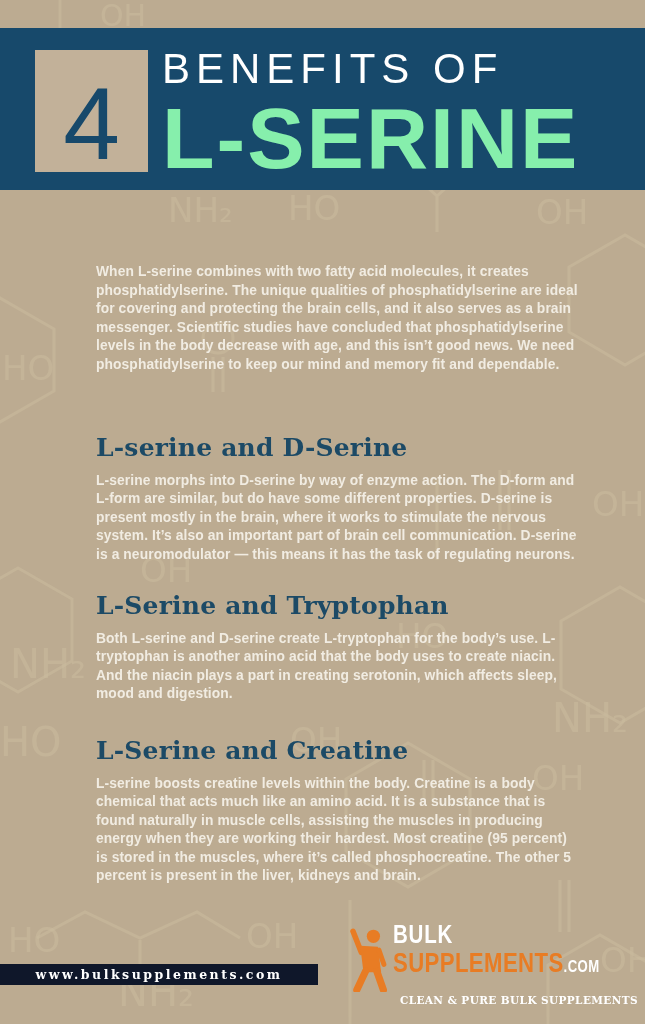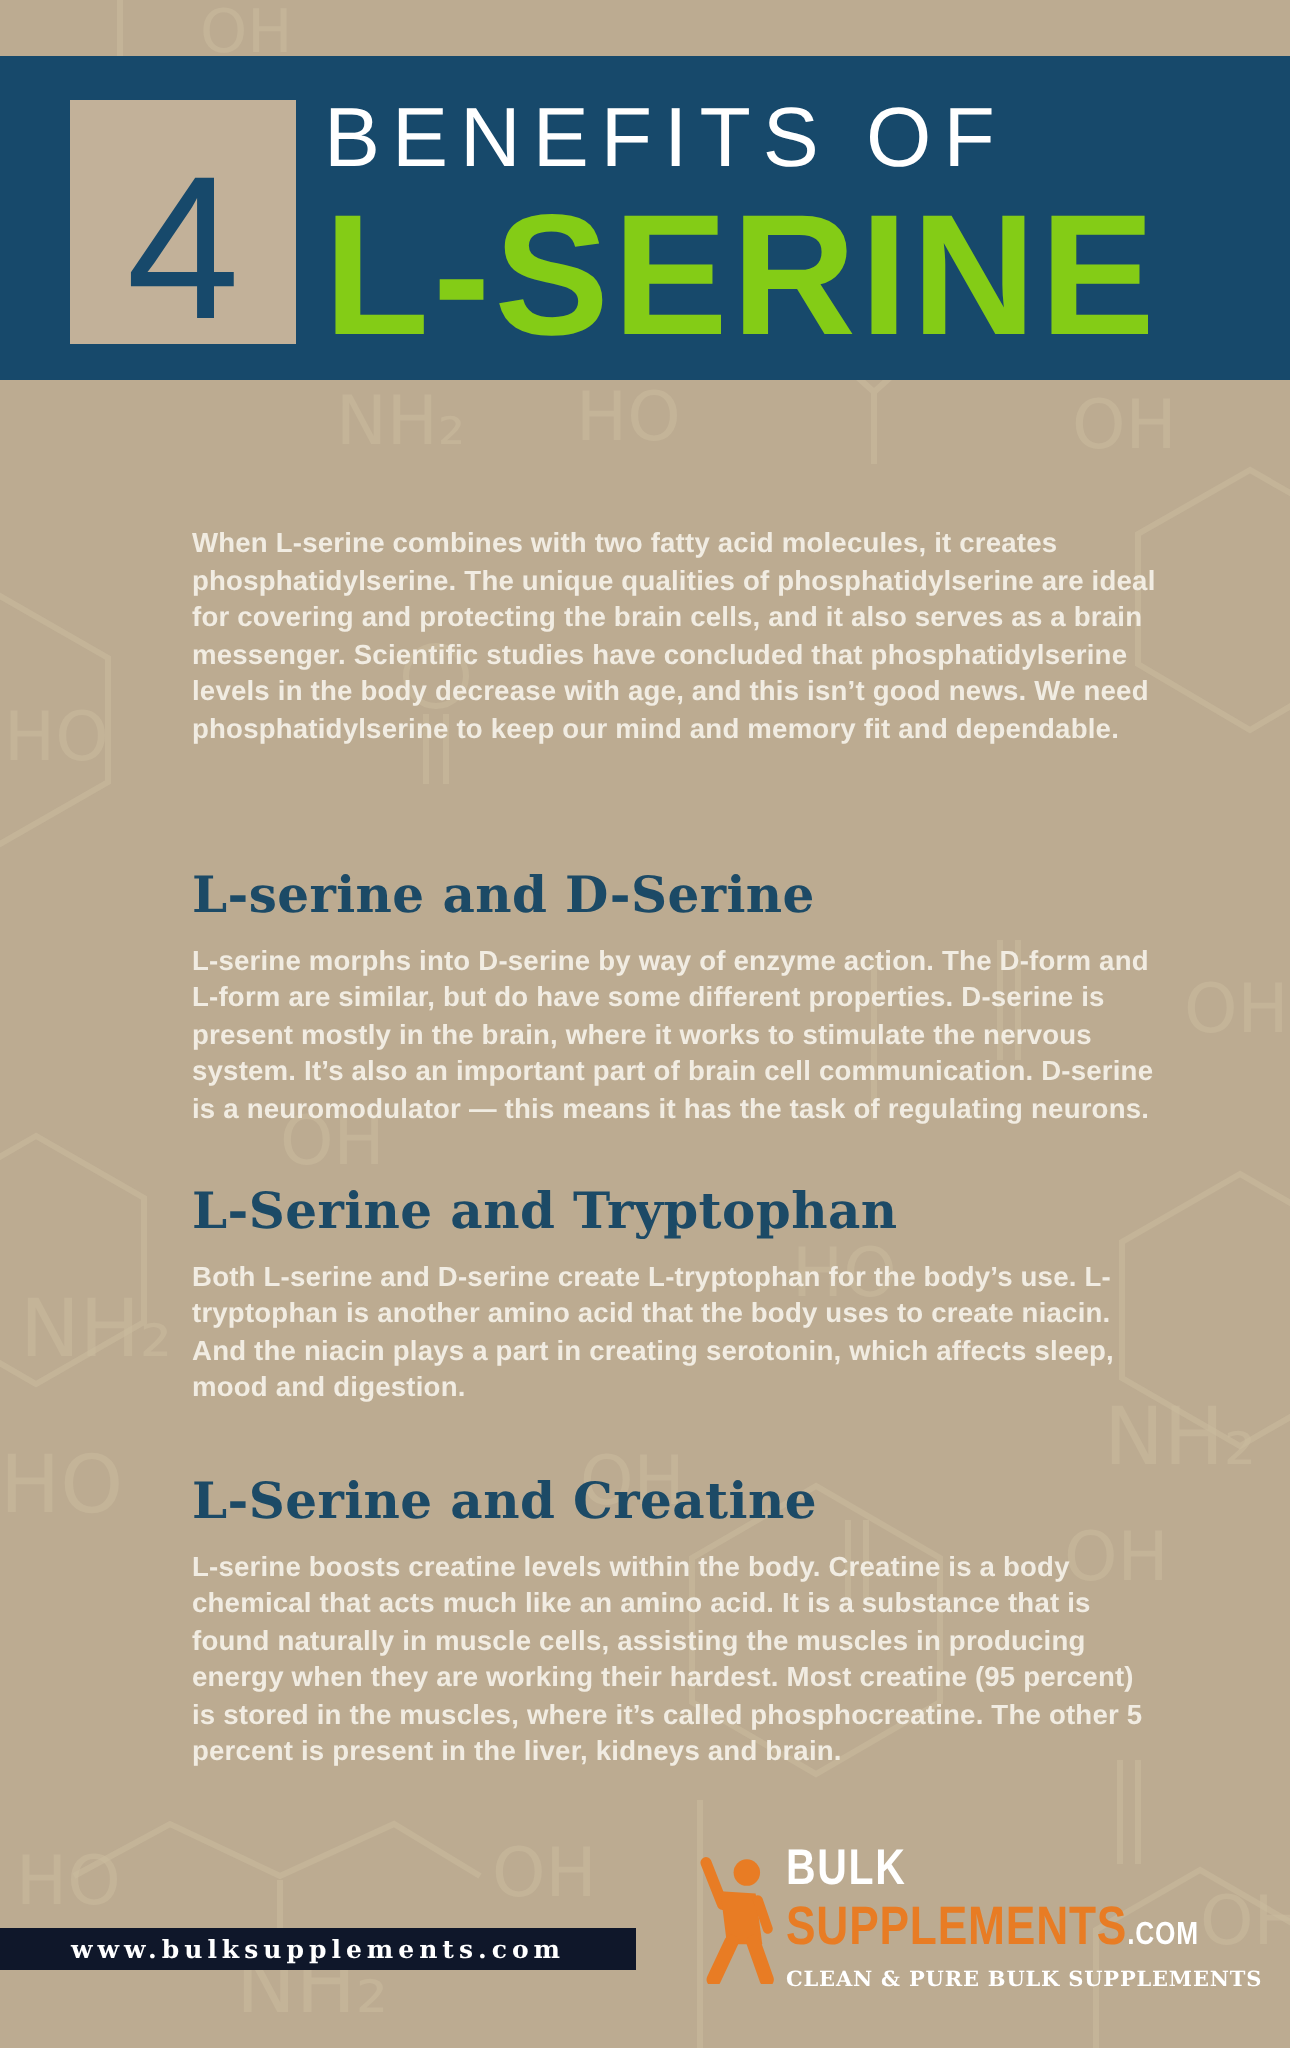--- a/index.html
+++ b/index.html
@@ -15,21 +15,21 @@
   #wm-labels text{fill:#cbbc9f;opacity:.55;font-family:"DejaVu Sans",sans-serif;font-weight:500;}
   
   .header{position:absolute;left:0;top:28px;width:645px;height:162px;background:#17496b;z-index:2;}
   .num-box{
     position:absolute;left:35px;top:22px;width:113px;height:122px;background:#c2b199;
     display:flex;align-items:flex-end;justify-content:center;
   }
   .num{font-size:102px;line-height:.92;color:#17496b;font-weight:300;}
   .titles{position:absolute;left:162px;top:16px;}
   .t1{font-size:42px;line-height:1.18;color:#ffffff;font-weight:400;letter-spacing:6px;}
-  .t2{font-size:86px;line-height:1;color:#84cc16;font-weight:700;letter-spacing:2px;margin-top:1px;}
+  .t2{font-size:86px;line-height:1;color:#86efac;font-weight:700;letter-spacing:2px;margin-top:1px;}
   
   .sec{position:absolute;left:96px;width:484px;z-index:1;}
   .sec h2{
     margin:0;font-family:"DejaVu Serif",serif;font-weight:700;
     color:#1c4a66;font-size:25px;line-height:1.3;letter-spacing:.2px;
   }
   .sec p{
     margin:7px 0 0 0;color:#f1ece2;font-size:13.8px;line-height:18.5px;letter-spacing:.1px;font-weight:bold;
   }
   .s1{top:256px}.s2{top:432px}.s3{top:590px}.s4{top:735px}
@@ -50,21 +50,21 @@
     transform:scaleX(.82);transform-origin:left;
   }
   .supp-row{
     line-height:1;margin-top:3px;white-space:nowrap;
     transform:scaleX(.82);transform-origin:left;
   }
   .supp{color:#e87c24;font-weight:700;font-size:27px;letter-spacing:.5px;}
   .com{color:#fff;font-weight:700;font-size:16px;letter-spacing:.5px;}
   .tagline{
     color:#fff;font-family:"DejaVu Serif",serif;font-weight:700;
-    font-size:10.5px;letter-spacing:.4px;margin-top:7px;white-space:nowrap;
+    font-size:10.5px;letter-spacing:.4px;margin-top:17px;white-space:nowrap;text-align:center;
   }
 </style>
 </head>
 <body>
 
 <div class="poster">
 
   <svg class="watermark" viewBox="0 0 645 1024" aria-hidden="true">
     <g class="wm-shape">
       <path d="M60,0 V70"></path>

